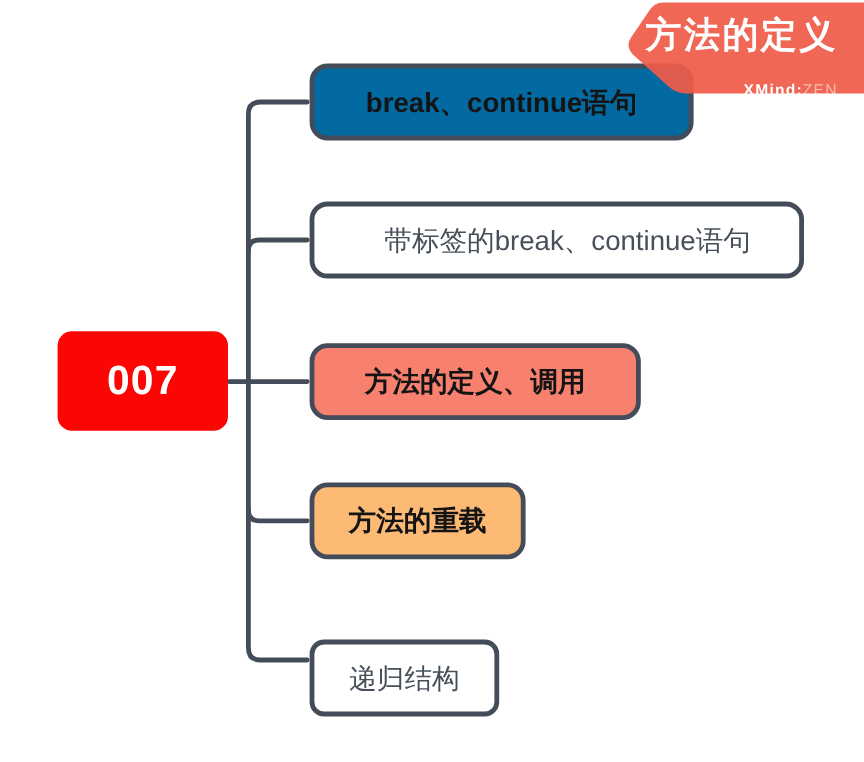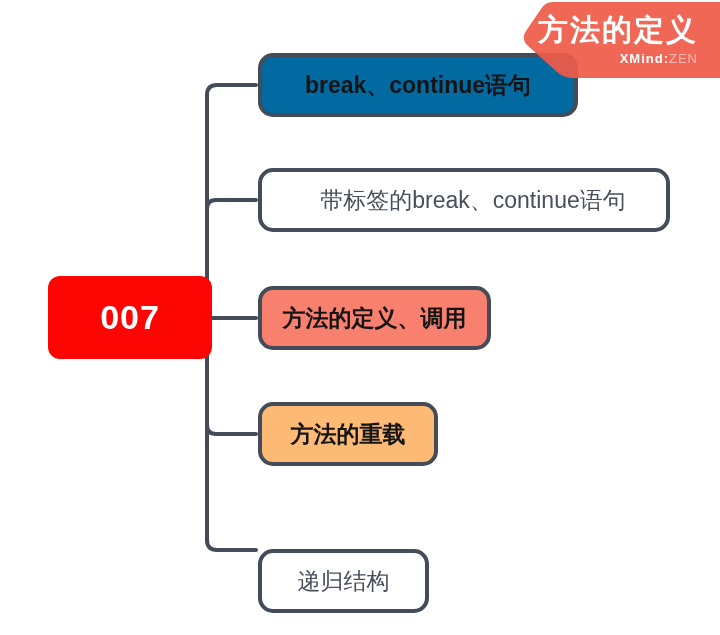--- a/index.html
+++ b/index.html
@@ -22,21 +22,21 @@
   }
   svg.connectors path {
     fill: none;
     stroke: #434c58;
     stroke-width: 4;
     stroke-linecap: round;
   }
   .root-topic {
     position: absolute;
     left: 48px; top: 276px;
-    width: 164px; height: 83px;
+    width: 142px; height: 83px;
     background: #fb0603;
     border-radius: 12px;
     z-index: 2;
     display: flex;
     align-items: center;
     justify-content: center;
     color: #ffffff;
     font-size: 34px;
     font-weight: bold;
     letter-spacing: 1px;
@@ -59,23 +59,23 @@
   .topic.em {
     font-weight: bold;
     color: #141414;
   }
   .topic.plain {
     font-weight: normal;
     color: #474f5a;
   }
   .t1 { top: 53px;  width: 320px; background: #0369a1; }
   .t2 { top: 168px; width: 412px; background: #ffffff; padding-left: 18px; }
-  .t3 { top: 286px; width: 233px; background: #f8806f; }
+  .t3 { top: 286px; width: 276px; background: #f8806f; }
   .t4 { top: 402px; width: 180px; background: #fdba74; }
-  .t5 { top: 549px; width: 171px; background: #ffffff; }
+  .t5 { top: 533px; width: 158px; background: #ffffff; border-radius: 12px; }
 
   .trial-banner {
     position: absolute;
     left: 500px; top: 0;
     width: 220px; height: 100px;
     z-index: 10;
   }
   .trial-banner svg {
     position: absolute;
     left: 0; top: 0;
@@ -88,21 +88,21 @@
     z-index: 11;
   }
   .banner-title {
     color: #ffffff;
     font-size: 30px;
     font-weight: bold;
     line-height: 34px;
     letter-spacing: 2px;
   }
   .banner-brand {
-    margin-top: 4px;
+    margin-top: 20px;
     font-size: 13px;
     font-weight: bold;
     letter-spacing: 1px;
   }
   .brand-main { color: #ffffff; }
   .brand-sep  { color: #ffffff; }
   .brand-zen  { color: rgba(255,255,255,0.55); font-weight: normal; }
 </style>
 </head>
 <body>

